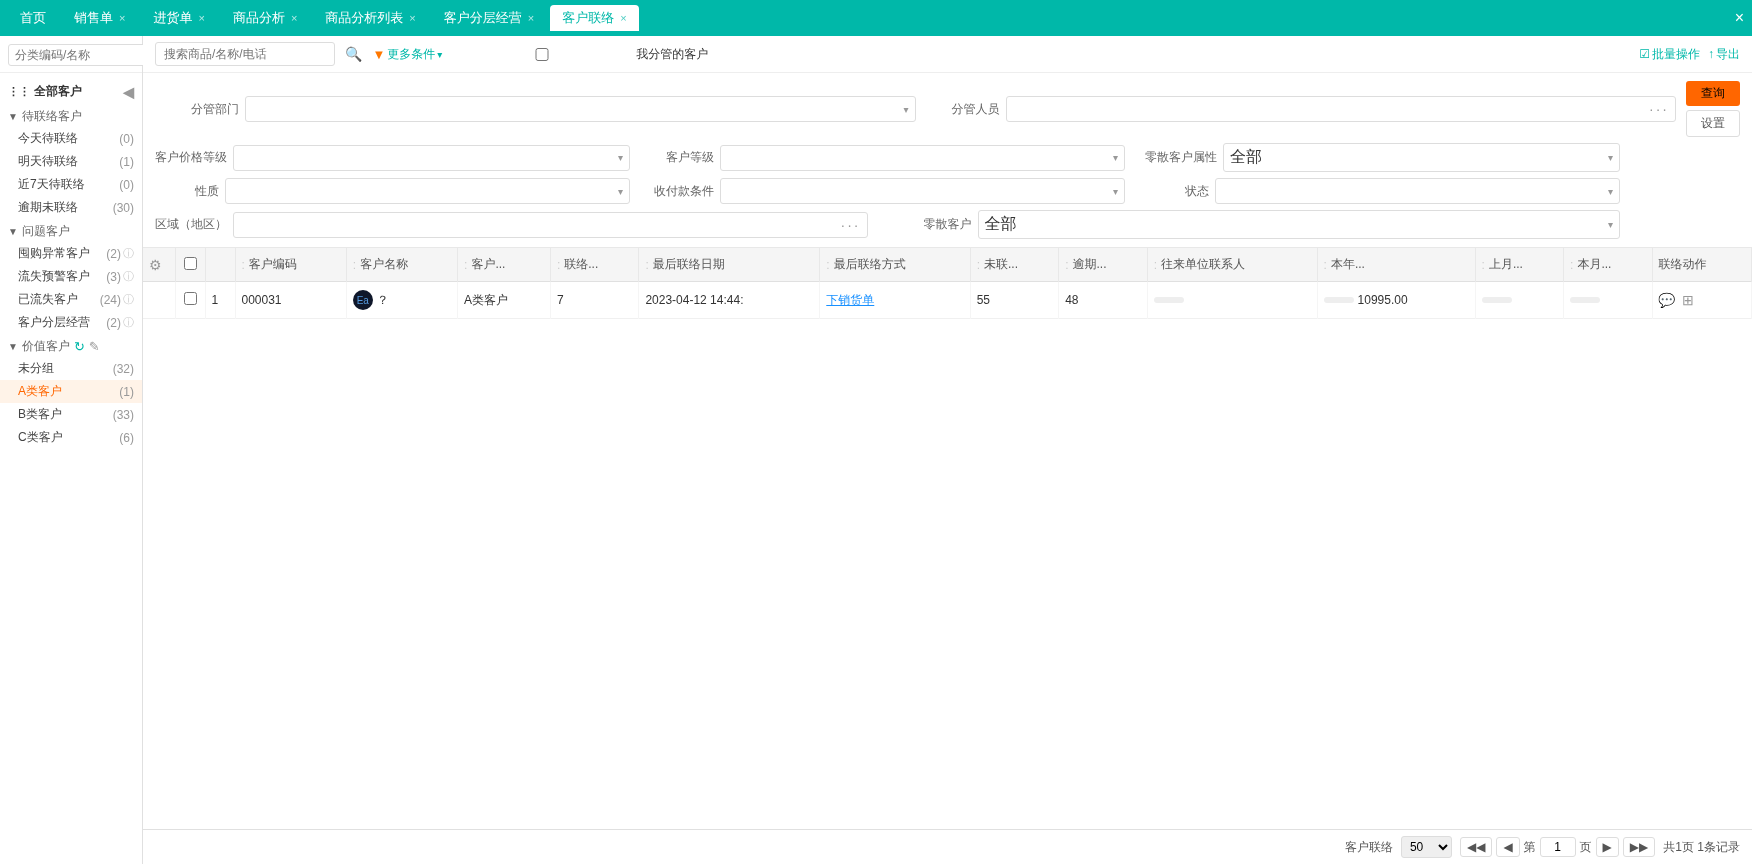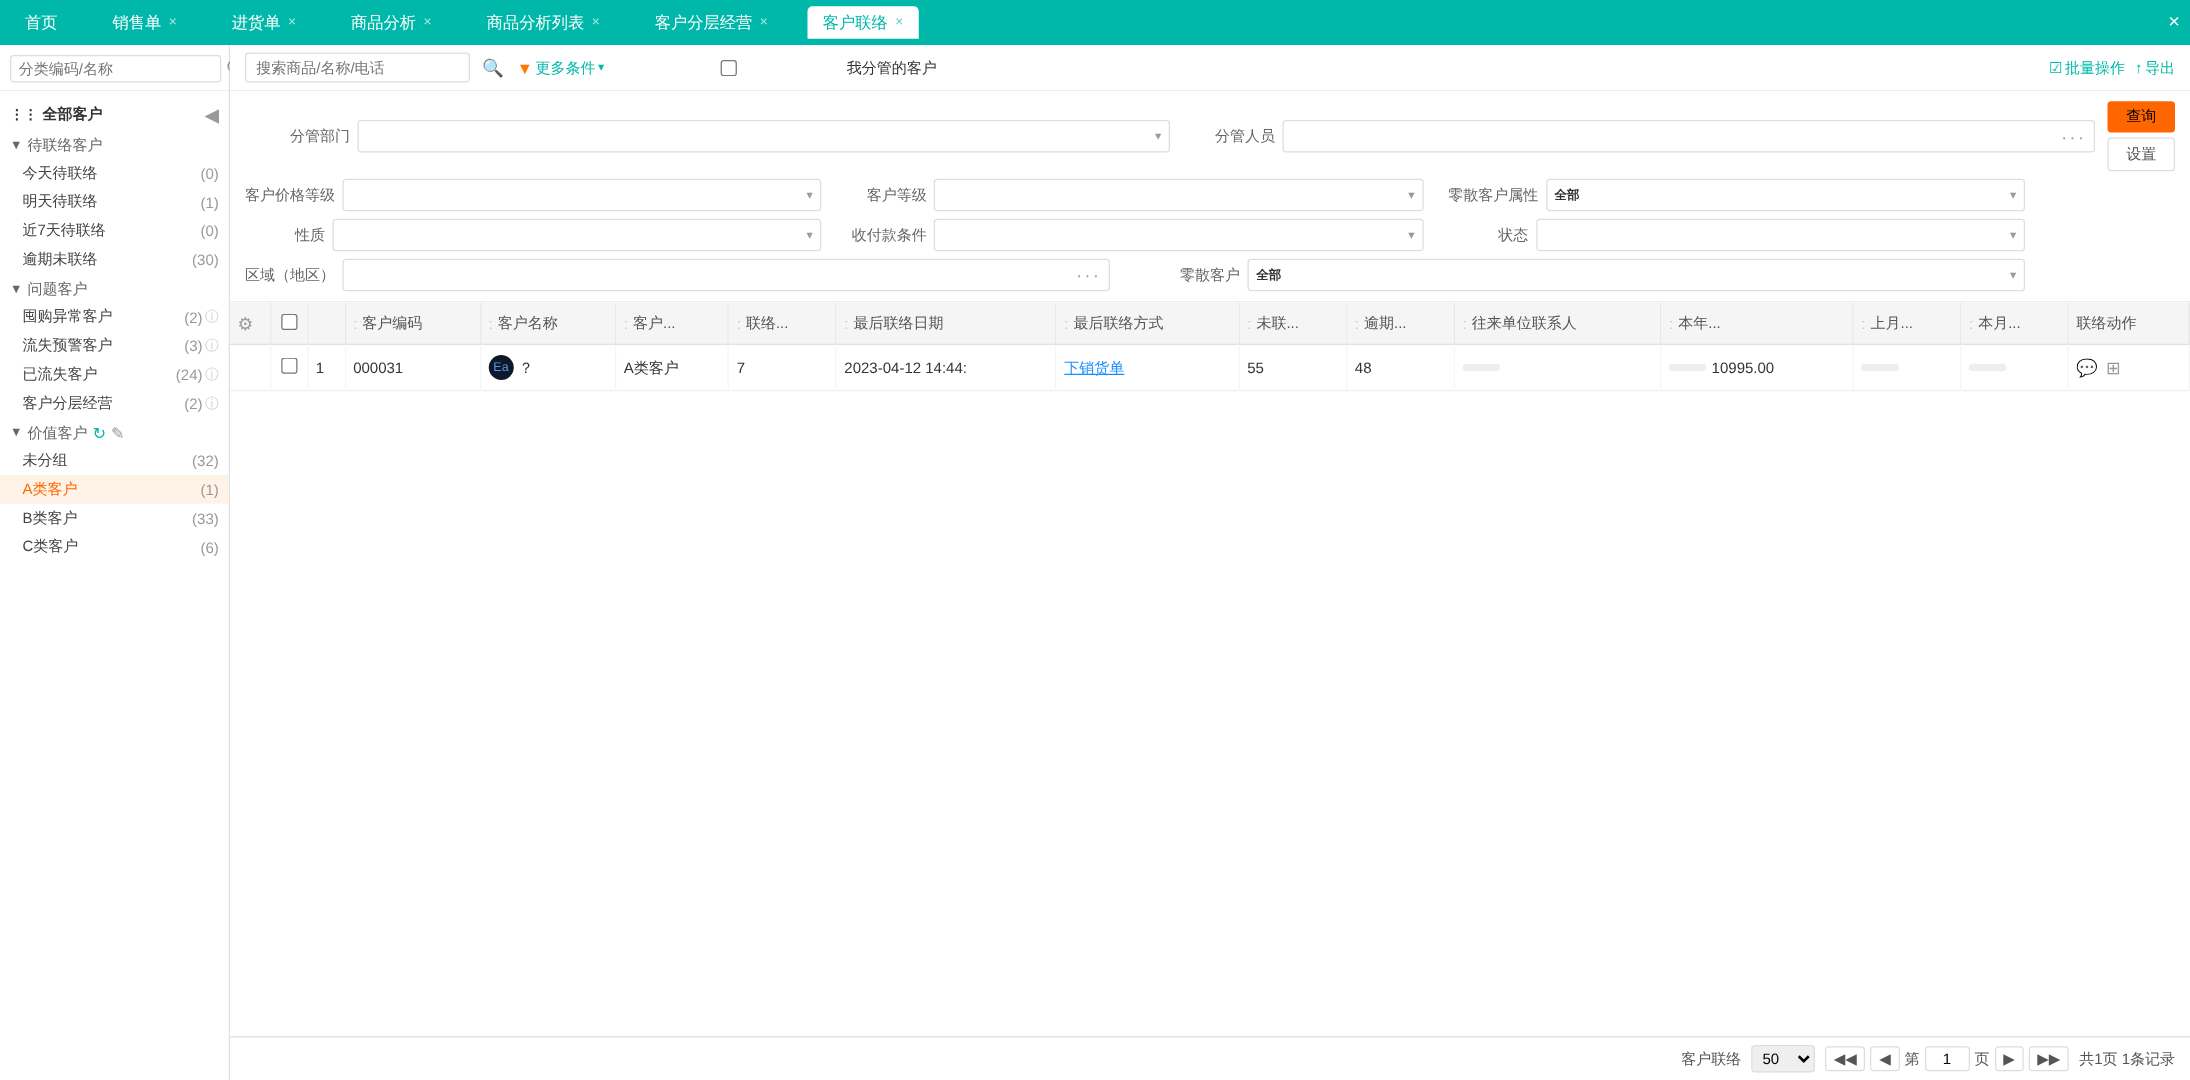--- a/index.html
+++ b/index.html
@@ -5,21 +5,21 @@
     * { box-sizing: border-box; margin: 0; padding: 0; }
     body { font-family: 'Microsoft YaHei', Arial, sans-serif; font-size: 12px; background: #f0f0f0; color: #333; overflow: hidden; }
     
     
     .top-nav {
       background: #00b8a9;
       height: 36px;
       display: flex;
       align-items: center;
       padding: 0 8px;
-      gap: 20px;
+      gap: 4px;
     }
     .nav-item {
       color: #fff;
       padding: 4px 12px;
       border-radius: 4px 4px 0 0;
       cursor: pointer;
       font-size: 13px;
       display: flex;
       align-items: center;
       gap: 4px;
@@ -42,21 +42,21 @@
     }
 
     
     .main-layout {
       display: flex;
       height: calc(100vh - 36px);
     }
 
     
     .sidebar {
-      width: 184px;
+      width: 143px;
       background: #fff;
       border-right: 1px solid #e0e0e0;
       display: flex;
       flex-direction: column;
       flex-shrink: 0;
     }
     .sidebar-search {
       padding: 8px 8px 6px;
       display: flex;
       align-items: center;
@@ -225,23 +225,22 @@
       color: #999;
       font-size: 10px;
     }
     .filter-input-wrap .dots {
       margin-left: auto;
       color: #999;
       font-size: 14px;
       letter-spacing: 2px;
     }
     .filter-select-text {
-      font-size: 10px;
+      font-size: 16px;
       color: #333;
-      font-weight: bold;
     }
     .filter-divider { width: 20px; }
 
     
     .table-area {
       flex: 1;
       overflow: auto;
       background: #fff;
       margin: 0;
     }

